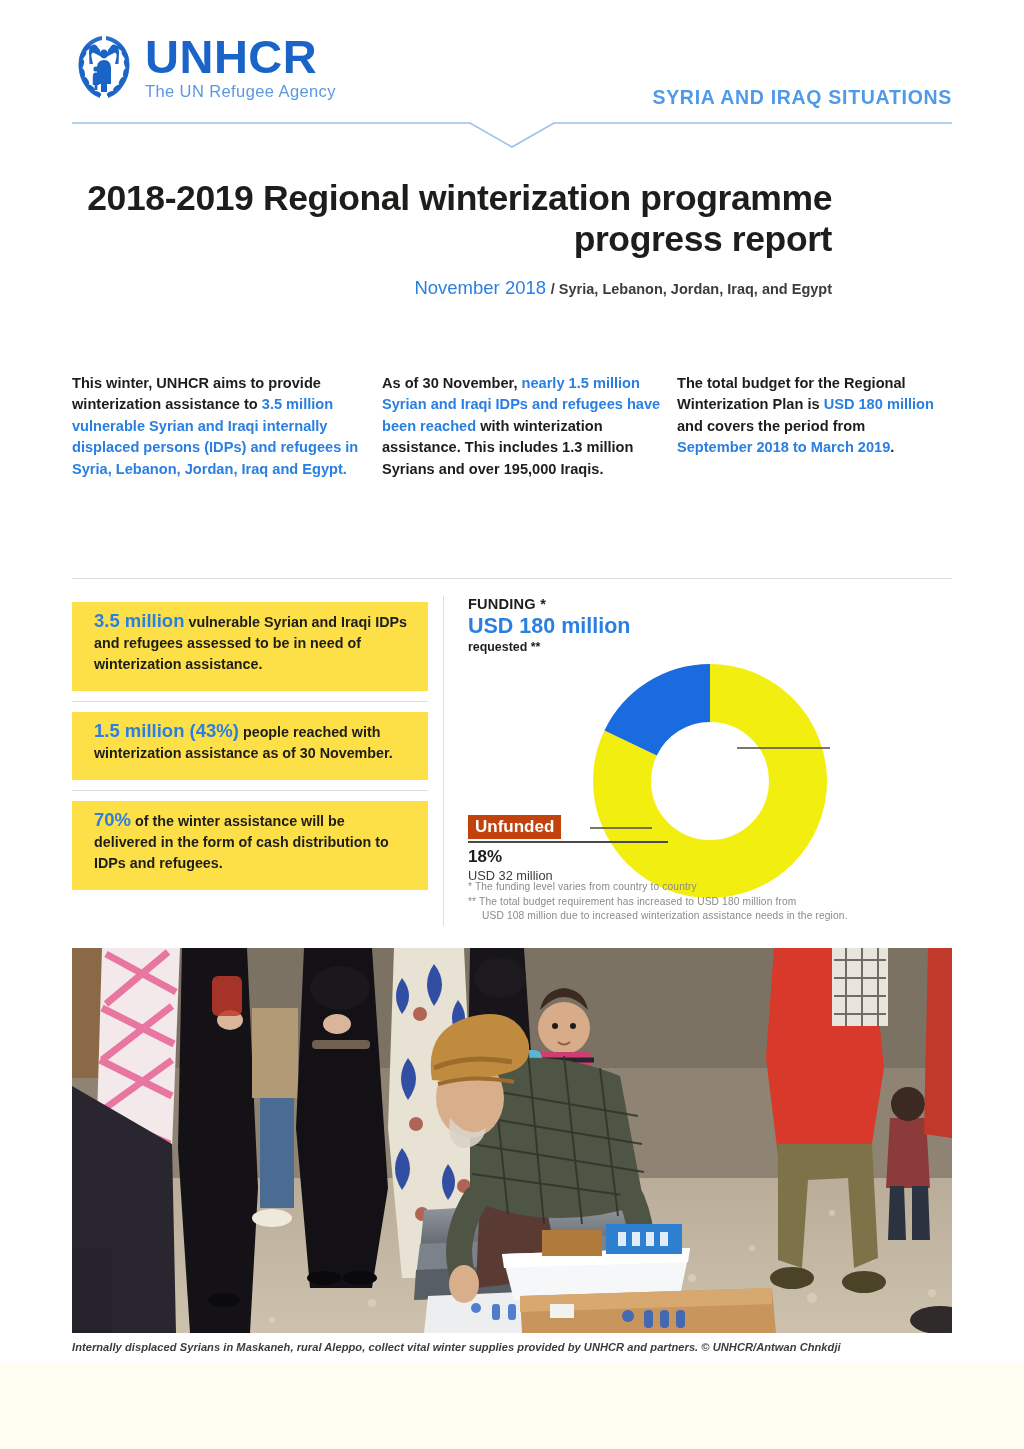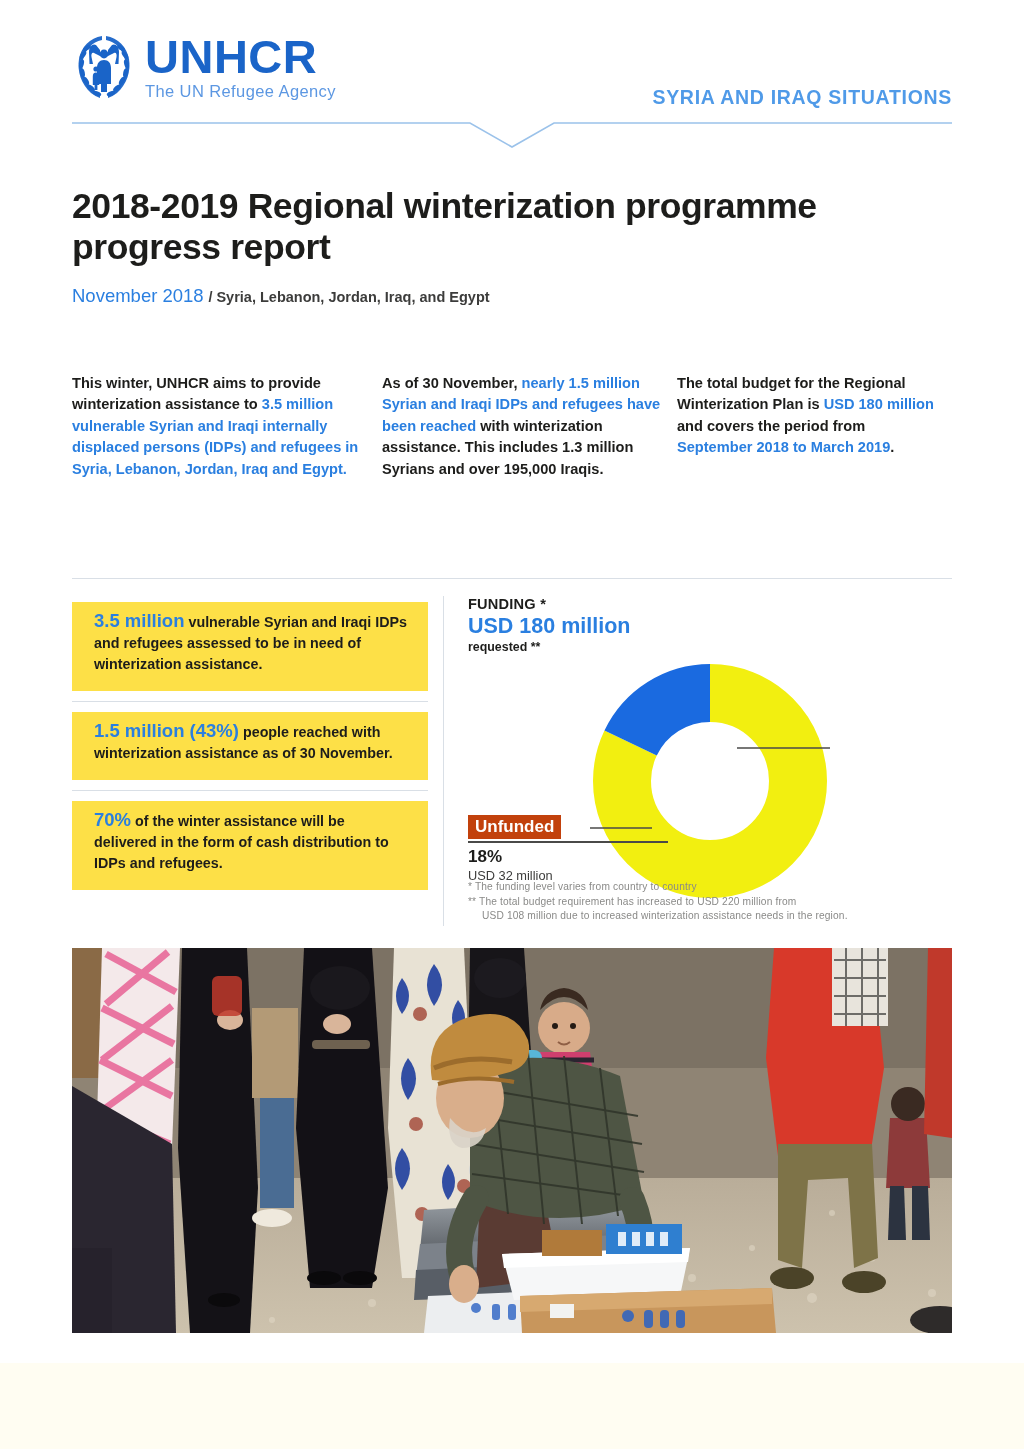--- a/index.html
+++ b/index.html
@@ -31,21 +31,21 @@
   }
   .situation-title {
     position:absolute; right:72px; top:86px;
     font-size:19.5px; font-weight:bold; color:#4f9ae8;
     letter-spacing:0.7px;
   }
   .hrule-wrap { position:absolute; left:72px; top:122px; width:880px; height:28px; }
   .hrule-wrap svg { display:block; }
 
   
-  .title-block { position:absolute; left:72px; top:186px; width:760px; }
+  .title-block { position:absolute; left:72px; top:178px; width:760px;text-align:right; }
   .doc-title {
     font-size:35.5px; font-weight:bold; color:#1d1d1b;
     line-height:41px; letter-spacing:-0.4px;
   }
   .doc-subtitle { margin-top:18px; font-size:17px; line-height:20px; }
   .doc-subtitle .month { color:#2a7fe0; font-weight:normal; font-size:18.5px; }
   .doc-subtitle .places { color:#3c3c3b; font-weight:bold; font-size:14.5px; }
 
   
   .intro { position:absolute; left:72px; top:373px; width:885px; display:flex; }
@@ -227,21 +227,21 @@
         <span class="tag tag-unfunded">Unfunded</span>
         <div class="tag-rule"></div>
         <div class="tag-pct">18%</div>
         <div class="tag-usd">USD 32 million</div>
       </div>
     </div>
   </div>
 
   <div class="footnotes">
     <div>* The funding level varies from country to country</div>
-    <div>** The total budget requirement has increased to USD 220 million from</div>
+    <div>** The total budget requirement has increased to USD 180 million from</div>
     <div class="fn-indent">USD 108 million due to increased winterization assistance needs in the region.</div>
   </div>
 
   <div class="photo">
     <svg width="880" height="385" viewBox="0 0 880 385">
       <defs>
         <linearGradient id="ground" x1="0" y1="0" x2="0" y2="1">
           <stop offset="0%" stop-color="#b9ad99"></stop>
           <stop offset="100%" stop-color="#cdc2ad"></stop>
         </linearGradient>
@@ -427,15 +427,16 @@
       <path d="M840 238 L856 238 L858 292 L840 292 Z" fill="#2c3340"></path>
 
       <path d="M856 0 L880 0 L880 190 L852 186 Z" fill="#c0392b"></path>
 
       <ellipse cx="868" cy="372" rx="30" ry="14" fill="#2e2b2a"></ellipse>
 
       <rect x="0" y="300" width="40" height="85" fill="#26222c"></rect>
     </svg>
   </div>
 
+  <div class="caption">Internally displaced Syrians in Maskaneh, rural Aleppo, collect vital winter supplies provided by UNHCR and partners. © UNHCR/Antwan Chnkdji</div>
 </div>
 
 <div class="bottom-band"></div>
 
 </body></html>

